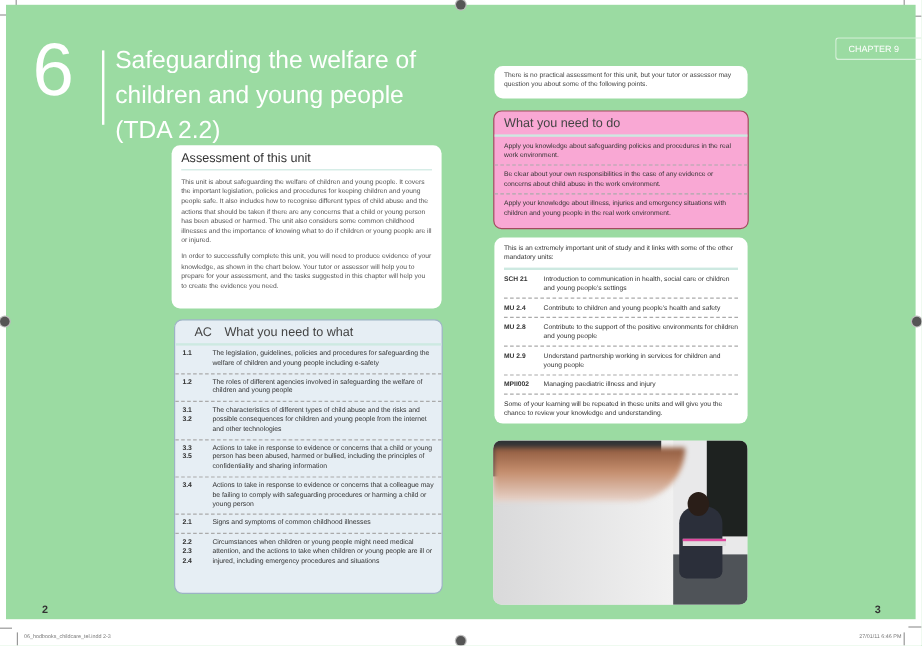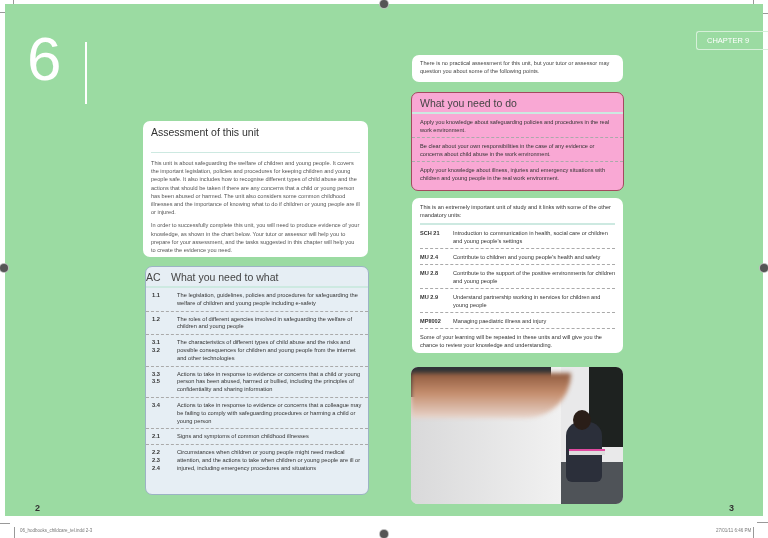--- a/index.html
+++ b/index.html
@@ -13,25 +13,25 @@
   .reg { position: absolute; width: 8px; height: 8px; border-radius: 50%; background: #555; box-shadow: 0 0 0 1px #bbb; }
 
   
   .chap-num { position: absolute; left: 22px; top: 24px; font-size: 62px; line-height: 62px; color: #fff; font-weight: 300; }
   .chap-bar { position: absolute; left: 80px; top: 38px; width: 2px; height: 62px; background: #fff; }
   .chap-title { position: absolute; left: 91px; top: 32px; width: 270px; font-size: 20.5px; line-height: 29px; color: #fff; }
 
   
   .box { position: absolute; background: #fff; border-radius: 7px; }
   .assess { left: 143px; top: 121px; width: 225px; height: 136px; padding: 5px 8px; }
-  .assess h2 { font-size: 10.5px; font-weight: normal; color: #333; padding-bottom: 14px; border-bottom: 1.5px solid #cde9e1; margin-bottom: 6px; }
+  .assess h2 { font-size: 10.5px; font-weight: normal; color: #333; padding-bottom: 3px; border-bottom: 1.5px solid #cde9e1; margin-bottom: 6px; }
   .assess p { font-size: 5.6px; line-height: 8.2px; color: #555; margin-bottom: 5px; }
 
   .ac-table { left: 145px; top: 266px; width: 224px; height: 229px; background: #e6eef4; border: 1.5px solid #9cb3c4; border-radius: 7px; overflow: hidden; }
-  .ac-head { display: flex; padding: 4px 0 3px; font-size: 10.5px; color: #444; border-bottom: 2px solid #cde9e1; }
+  .ac-head { display: flex; padding: 4px 16px 3px; font-size: 10.5px; color: #444; border-bottom: 2px solid #cde9e1; }
   .ac-head .c1 { width: 25px; }
   .ac-row { display: flex; padding: 4px 6px 3px; border-bottom: 1px dashed #aaa; font-size: 5.7px; line-height: 7.8px; color: #333; }
   .ac-row:last-child { border-bottom: none; }
   .ac-row .code { width: 25px; font-weight: bold; white-space: pre-line; }
   .ac-row .desc { flex: 1; }
 
   .intro { left: 412px; top: 55px; width: 211px; height: 27px; padding: 4px 8px; font-size: 5.6px; line-height: 8.2px; color: #444; }
 
   .todo { position: absolute; left: 411px; top: 92px; width: 213px; height: 99px; background: #f9a8d4; border: 1.5px solid #a34a5f; border-radius: 7px; overflow: hidden; }
   .todo h2 { font-size: 10.5px; font-weight: normal; color: #444; padding: 4px 8px 3px; border-bottom: 2px solid #cde9e1; }
@@ -69,20 +69,25 @@
 <div class="crop" style="left:753px;top:0;width:1px;height:10px;"></div>
 <div class="crop" style="left:757px;top:13px;width:11px;height:1px;"></div>
 <div class="crop" style="left:0;top:523px;width:10px;height:1px;"></div>
 <div class="crop" style="left:14px;top:527px;width:1px;height:11px;"></div>
 <div class="crop" style="left:757px;top:522px;width:11px;height:1px;"></div>
 <div class="crop" style="left:753px;top:527px;width:1px;height:11px;"></div>
 
 <div class="spread">
   <div class="chap-num">6</div>
   <div class="chap-bar"></div>
+  <div class="chap-title">
+    <div>Safeguarding the welfare of</div>
+    <div>children and young people</div>
+    <div>(TDA 2.2)</div>
+  </div>
 
   <div class="chapter-tag">CHAPTER 9</div>
 
   <div class="box assess" style="left:138px;top:117px;">
     <h2>Assessment of this unit</h2>
     <p>This unit is about safeguarding the welfare of children and young people. It covers the important legislation, policies and procedures for keeping children and young people safe. It also includes how to recognise different types of child abuse and the actions that should be taken if there are any concerns that a child or young person has been abused or harmed. The unit also considers some common childhood illnesses and the importance of knowing what to do if children or young people are ill or injured.</p>
     <p>In order to successfully complete this unit, you will need to produce evidence of your knowledge, as shown in the chart below. Your tutor or assessor will help you to prepare for your assessment, and the tasks suggested in this chapter will help you to create the evidence you need.</p>
   </div>
 
   <div class="box ac-table" style="left:140px;top:262px;">

